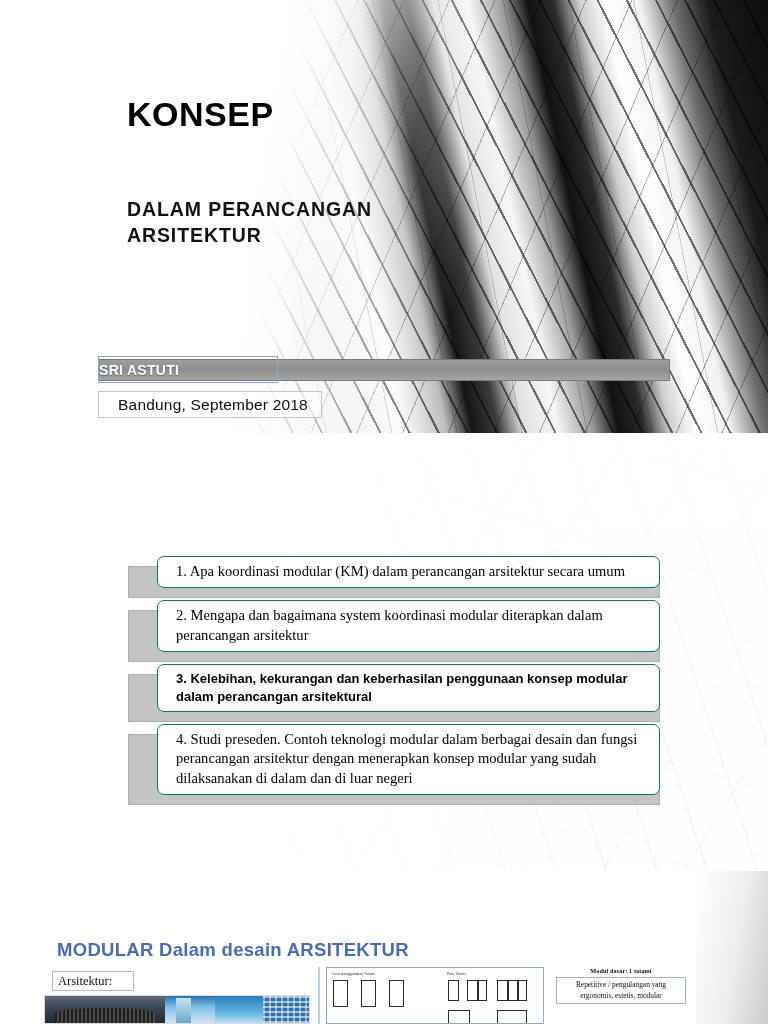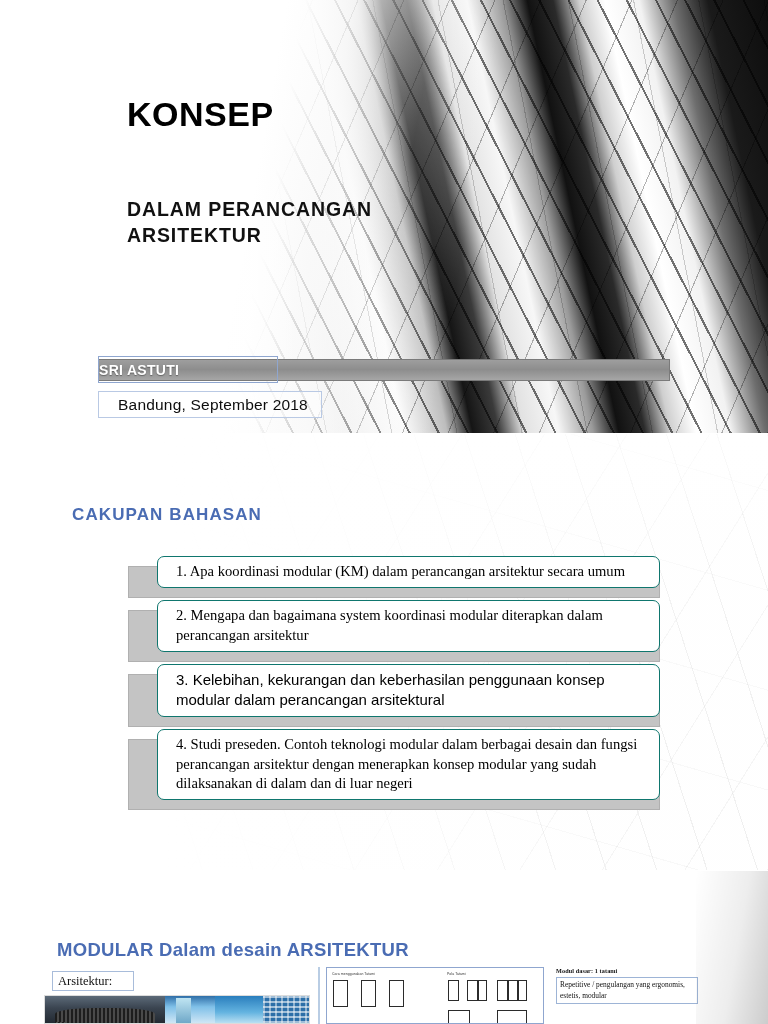--- a/index.html
+++ b/index.html
@@ -96,26 +96,26 @@
     position:absolute; left:0; top:10px; width:532px; height:100%;
     background:#c4c4c4; border:1px solid #b0b0b0;
   }
   .bullet-box {
     position:relative; left:29px; width:503px;
     background:#ffffff; border:1px solid #0f766e;
     border-radius:7px; padding:5px 10px 6px 18px;
     font-family:"Liberation Serif", serif;
     font-size:14.6px; line-height:1.33; color:#000000;
   }
-  .bullet-box.b3 { font-family:"Liberation Sans", sans-serif; font-size:15px; font-weight:normal; }
+  .bullet-box.b3 { font-family:"Liberation Sans", sans-serif; font-size:13px; font-weight:bold; }
 
   
   .slide3 {
     position:absolute; left:0; top:871px; width:768px; height:153px;
-    background:#ffffff; overflow:hidden;
+    background:#ffffff; overflow:hidden;text-align:center;
   }
   .s3-heading {
     position:absolute; left:57px; top:68px;
     font-size:18.5px; font-weight:bold; letter-spacing:0.3px;
     color:#4a6cb3;
   }
   .s3-labelbox {
     position:absolute; left:52px; top:100px; width:82px; height:20px;
     border:1px solid #a8bcda; background:#fff;
     display:flex; align-items:center; padding-left:5px;
@@ -148,21 +148,21 @@
     border:1px solid #8fa6cf; background:#fff; overflow:hidden;
   }
   .diag-cap {
     position:absolute; font-size:3.4px; color:#333; letter-spacing:0.1px; white-space:nowrap;
   }
   .diag-cap.c1 { left:5px; top:4px; }
   .diag-cap.c2 { left:120px; top:4px; }
   .diag-cell {
     position:absolute; border:1px solid #2b2b2b; background:#fff;
   }
-  .s3-right { position:absolute; left:556px; top:96px; width:142px; }
+  .s3-right { position:absolute; left:556px; top:96px; width:130px; }
   .s3-modul {
     font-family:"Liberation Serif", serif; font-size:6.2px; font-weight:bold;
     color:#111; letter-spacing:0.1px; margin-bottom:3px; white-space:nowrap;
   }
   .s3-repbox {
     border:1px solid #9db4d6; background:#fff; padding:2px 3px;
     font-family:"Liberation Serif", serif; font-size:7.4px; line-height:1.42; color:#111;
   }
   .s3-edge {
     position:absolute; right:0; top:0; width:72px; height:153px;
@@ -192,21 +192,20 @@
       <span>SRI ASTUTI</span>
     </div>
     <div class="s1-datebox">
       <span>Bandung,  September 2018</span>
     </div>
   </section>
 
   <section class="slide2">
     <div class="s2-bg"></div>
 
-    <h3 class="s2-heading">CAKUPAN BAHASAN</h3>
 
     <div class="s2-list">
       <div class="bullet-row">
         <div class="bullet-shadow"></div>
         <div class="bullet-box">1. Apa koordinasi modular (KM) dalam perancangan arsitektur secara umum</div>
       </div>
       <div class="bullet-row">
         <div class="bullet-shadow"></div>
         <div class="bullet-box">2. Mengapa dan bagaimana  system koordinasi modular diterapkan dalam perancangan arsitektur</div>
       </div>

